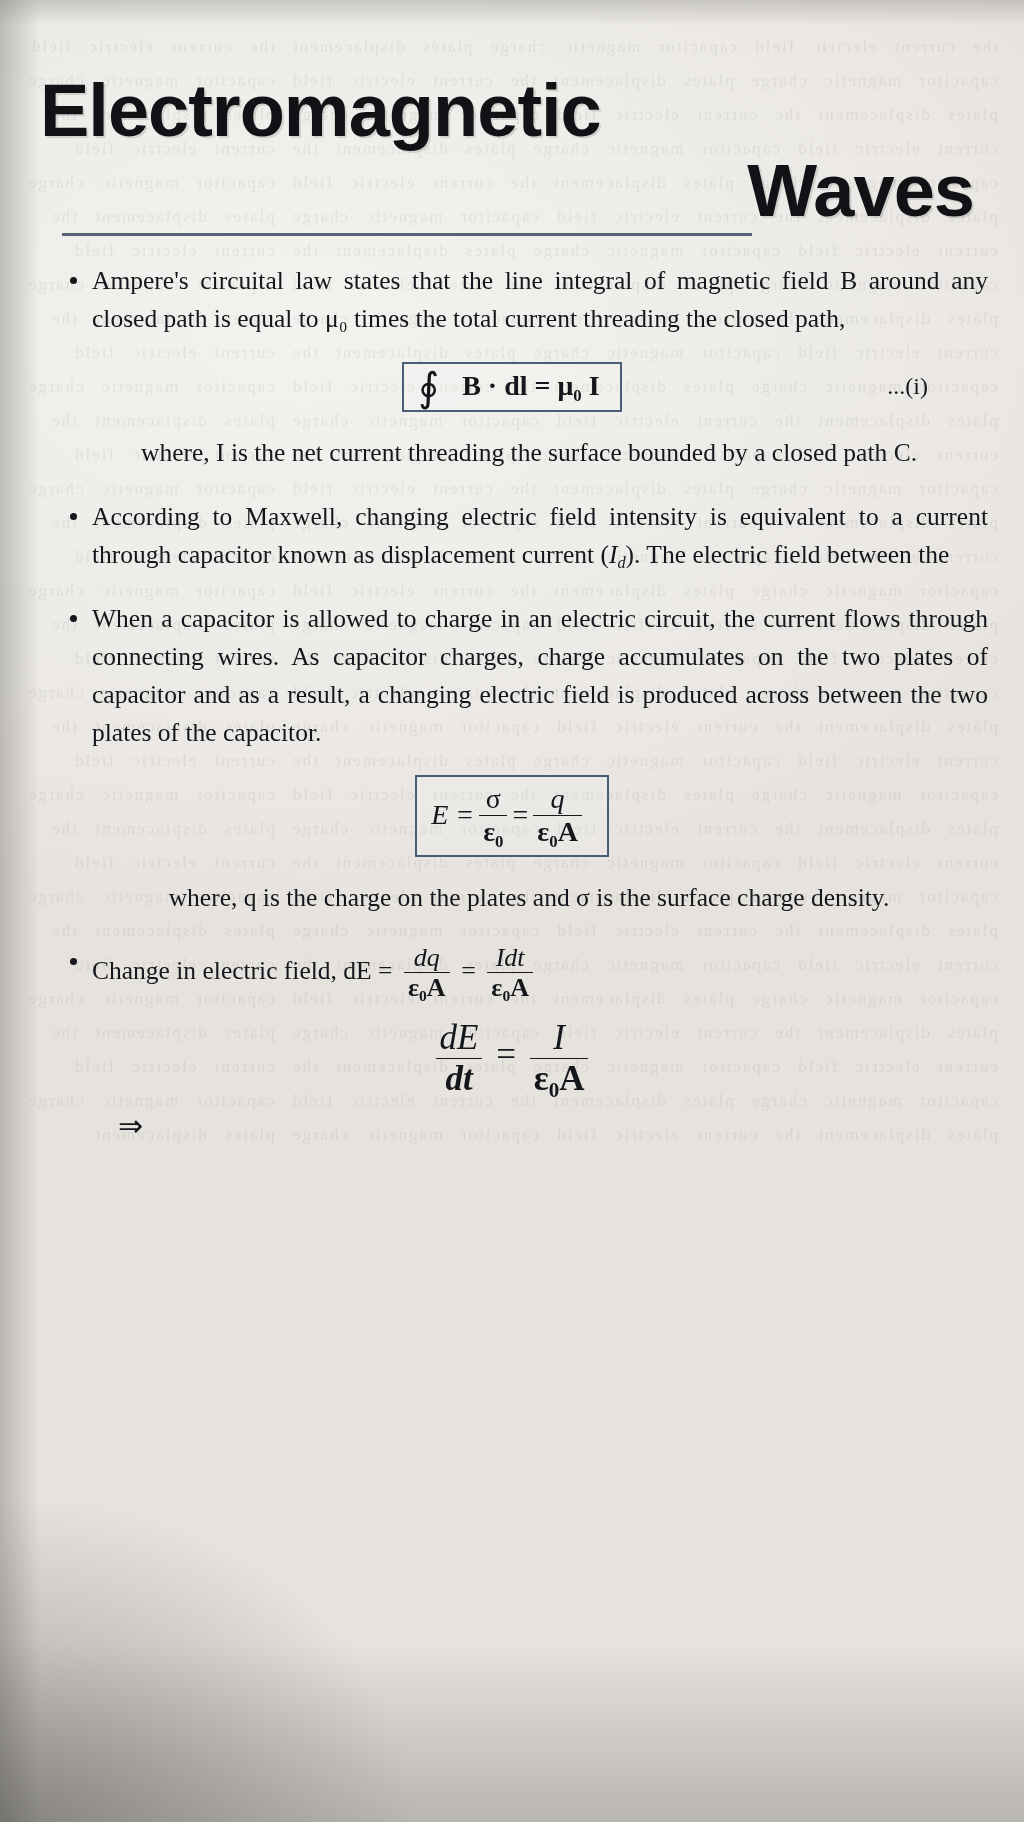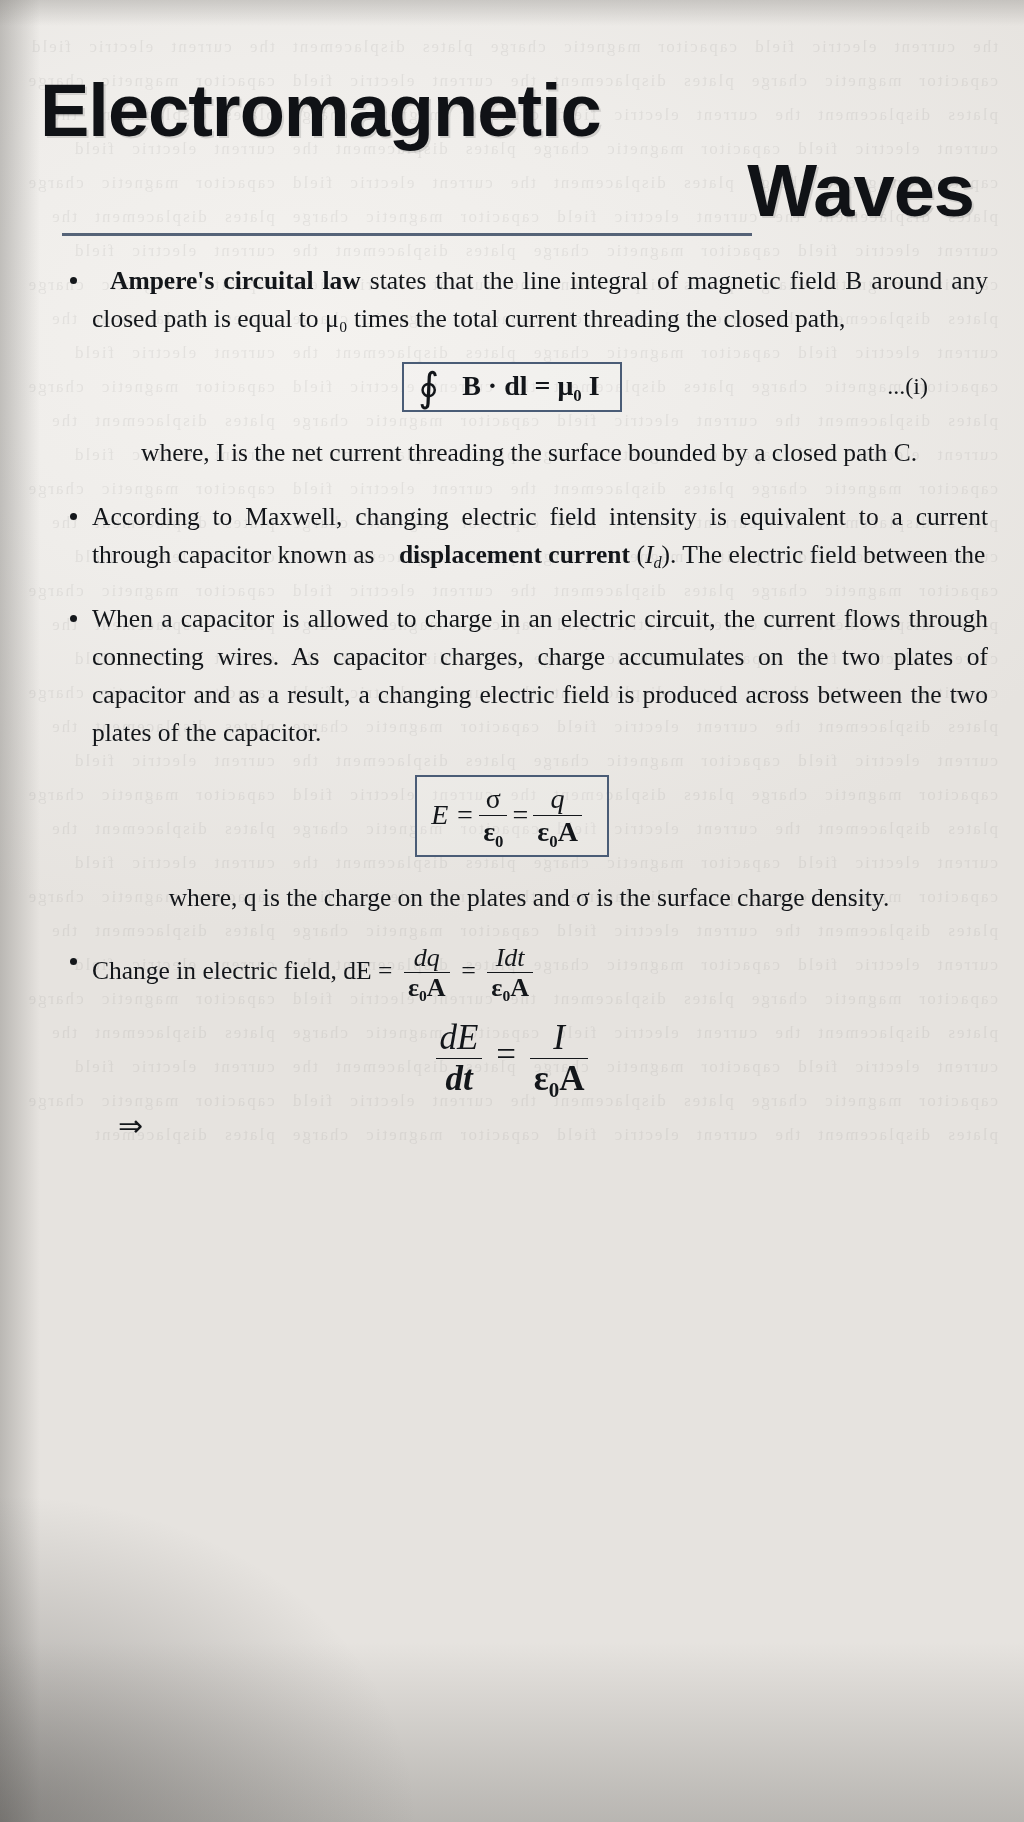--- a/index.html
+++ b/index.html
@@ -109,21 +109,21 @@
   li.bullet::before {
     content: "";
     position: absolute;
     left: 34px;
     top: 15px;
     width: 7px;
     height: 7px;
     background: #14171b;
     border-radius: 50%;
   }
-  .b { font-weight: bold; margin-left: 18px; }
+  .b { font-weight: normal; }
   i, .it { font-style: italic; }
 
   .para {
     margin-top: 22px;
     padding-left: 34px;
     font-size: 25.5px;
     line-height: 1.5;
     text-align: center;
   }
 

